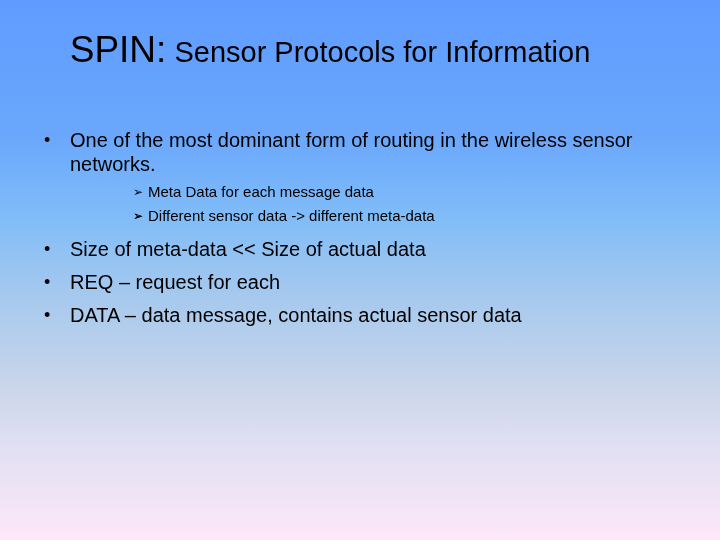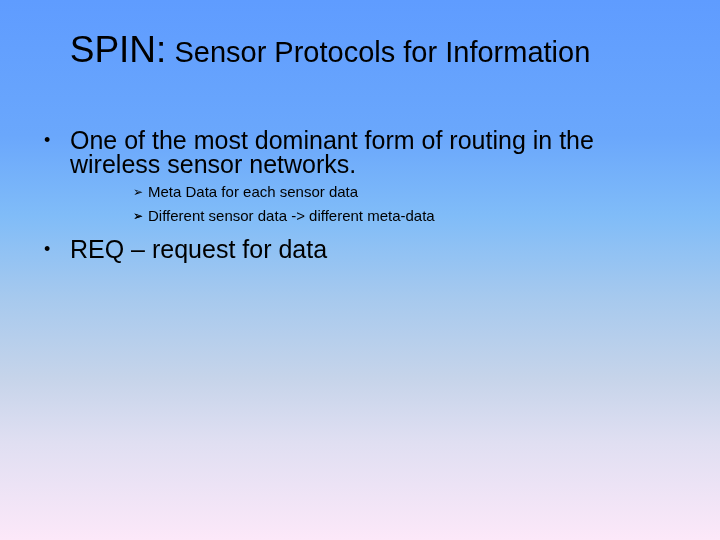--- a/index.html
+++ b/index.html
@@ -12,21 +12,21 @@
     }
     .title {
       position: absolute; left: 0; top: 30px; width: 660px;
       text-align: center; line-height: 40px;
     }
     .title .big { font-size: 37px; }
     .title .small { font-size: 29px; }
     .content { position: absolute; left: 44px; top: 128px; width: 640px; }
     .l1 {
       position: relative; padding-left: 26px;
-      font-size: 25px; line-height: 24px; margin-bottom: 9px;
+      font-size: 20px; line-height: 24px; margin-bottom: 9px;
     }
     .l1::before { content: "\2022"; position: absolute; left: 0; top: 0; font-size: 18px; }
     .l2 {
       position: relative; padding-left: 104px;
       font-size: 15px; line-height: 18px; margin-bottom: 6px;
     }
     .l2 .arrow { position: absolute; left: 89px; top: 0; font-size: 12px; }
     .sublist { margin-top: -2px; margin-bottom: 12px; }
   </style>
 </head>
@@ -34,24 +34,26 @@
 
 <div class="title">
   <span class="big">SPIN:</span><span class="small"> Sensor Protocols for Information</span><br>
 </div>
 
 <div class="content">
   <div class="l1">One of the most dominant form of routing in the wireless sensor networks.</div>
   <div class="sublist">
     <div class="l2">
       <span class="arrow">➢</span>
-      <span>Meta Data for each sensor data</span>
+      <span>Meta Data for each message data</span>
     </div>
     <div class="l2">
       <span class="arrow">➢</span>
     </div>
     <div class="l2">
       <span class="arrow">➢</span>
       <span>Different sensor data -&gt; different meta-data</span>
     </div>
   </div>
-  <div class="l1">REQ – request for data</div>
+  <div class="l1">Size of meta-data &lt;&lt; Size of actual data</div>
+  <div class="l1">REQ – request for each</div>
+  <div class="l1">DATA – data message, contains actual sensor data</div>
 </div>
 
 </body></html>

